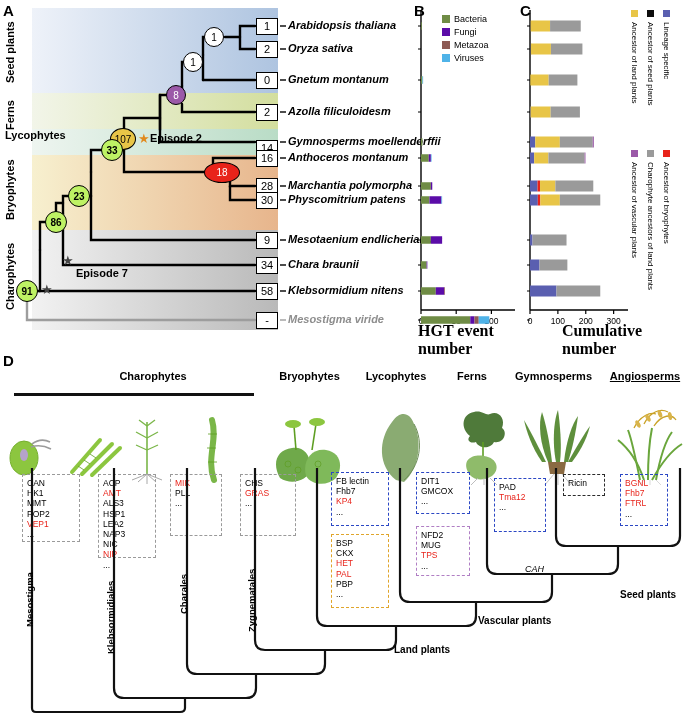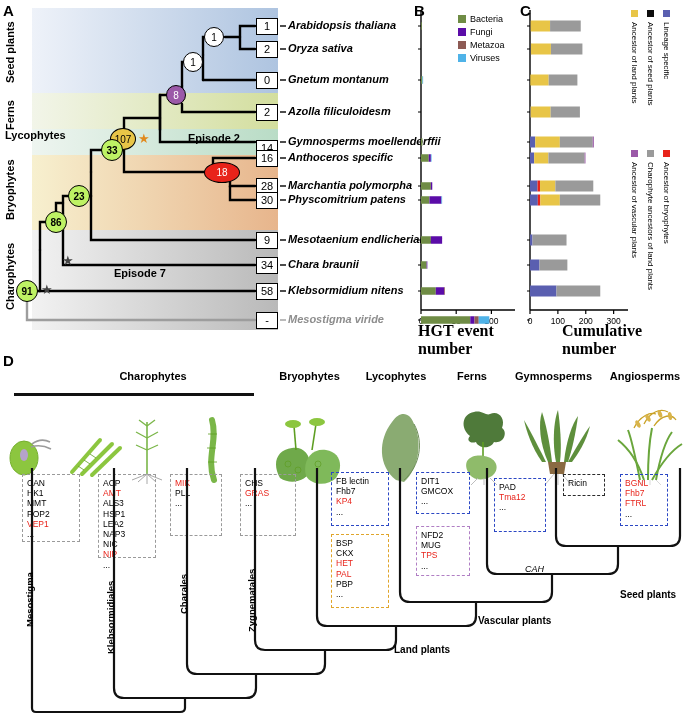--- a/index.html
+++ b/index.html
@@ -74,21 +74,21 @@
     font-family:"Liberation Sans", sans-serif;
     display:flex; align-items:center; justify-content:center;
   }
   .node.w  { background:#ffffff; }
   .node.g  { background:#bef264;font-weight:bold; }
   .node.p  { background:#9b59a8; color:#fff; }
   .node.y  { background:#e8c547; }
   .node.r  { background:#e8231a; color:#fff; }
 
   .star { position:absolute; font-size:13px; line-height:1; }
-  .epis { position:absolute; font-size:11px; font-weight:bold;margin-left:38px; }
+  .epis { position:absolute; font-size:11px; font-weight:bold; }
 
   
   .axis-title {
     position:absolute; font-size:16px; font-weight:bold;
     font-family:Liberation Serif, serif;
   }
   .legend-row { display:flex; align-items:center; gap:4px; margin-bottom:3px; }
   .swatch { width:8px; height:8px; display:inline-block; }
   .legend-txt { font-size:9px; font-family:"Liberation Sans", sans-serif; }
 
@@ -227,21 +227,21 @@
   <div class="tipbox" style="left:256px; top:72px;">0</div>
   <div class="tipname" style="left:288px; top:73px;">Gnetum montanum</div>
 
   <div class="tipbox" style="left:256px; top:104px;">2</div>
   <div class="tipname" style="left:288px; top:105px;">Azolla filiculoidesm</div>
 
   <div class="tipbox" style="left:256px; top:140px;">14</div>
   <div class="tipname" style="left:288px; top:135px;">Gymnosperms moellendorffii</div>
 
   <div class="tipbox" style="left:256px; top:150px;">16</div>
-  <div class="tipname" style="left:288px; top:151px;">Anthoceros specific</div>
+  <div class="tipname" style="left:288px; top:151px;">Anthoceros montanum</div>
 
   <div class="tipbox" style="left:256px; top:178px;">28</div>
   <div class="tipname" style="left:288px; top:179px;">Marchantia polymorpha</div>
 
   <div class="tipbox" style="left:256px; top:192px;">30</div>
   <div class="tipname" style="left:288px; top:193px;">Physcomitrium patens</div>
 
   <div class="tipbox" style="left:256px; top:232px;">9</div>
   <div class="tipname" style="left:288px; top:233px;">Mesotaenium endlicherianum</div>
 
@@ -267,21 +267,21 @@
   <span class="star" style="left:138px; top:132px; color:#e08a1e;">★</span>
   <span class="epis" style="left:150px; top:132px;">Episode 2</span>
   <span class="star" style="left:62px;  top:254px; color:#444;">★</span>
   <span class="star" style="left:41px;  top:283px; color:#444;">★</span>
   <span class="epis" style="left:76px;  top:267px;">Episode 7</span>
 </div>
 
 <div id="panelB" style="position:absolute; left:412px; top:0; width:108px; height:340px;">
   <span class="panel-letter" style="left:2px; top:2px;">B</span>
 
-  <div style="position:absolute; left:46px; top:14px;">
+  <div style="position:absolute; left:30px; top:14px;">
     <div class="legend-row">
       <span class="swatch" style="background:#6f8c45"></span>
       <span class="legend-txt">Bacteria</span>
     </div>
     <div class="legend-row">
       <span class="swatch" style="background:#5b0ca8"></span>
       <span class="legend-txt">Fungi</span>
     </div>
     <div class="legend-row">
       <span class="swatch" style="background:#8d5a54"></span>
@@ -428,21 +428,21 @@
 </div>
 
 <div id="panelD">
   <span class="panel-letter" style="left:3px; top:0px;">D</span>
 
   <span class="d-head" style="left:88px;  top:18px; width:130px;">Charophytes</span>
   <span class="d-head" style="left:272px; top:18px; width:75px;">Bryophytes</span>
   <span class="d-head" style="left:357px; top:18px; width:78px;">Lycophytes</span>
   <span class="d-head" style="left:448px; top:18px; width:48px;">Ferns</span>
   <span class="d-head" style="left:506px; top:18px; width:95px;">Gymnosperms</span>
-  <span class="d-head" style="left:604px; top:18px; width:82px;">Angiosperms</span>
+  <span class="d-head" style="left:604px; top:18px; width:82px;text-decoration:underline;">Angiosperms</span>
 
   <div style="position:absolute; left:14px; top:41px; width:240px; height:2.6px; background:#111;"></div>
 
   <svg width="685" height="85" style="position:absolute; left:0; top:48px;">
 
     <g>
       <ellipse cx="24" cy="58" rx="14" ry="17" fill="#8cc63f"></ellipse>
       <ellipse cx="24" cy="58" rx="14" ry="17" fill="none" stroke="#76b02f" stroke-width="1"></ellipse>
       <ellipse cx="24" cy="55" rx="4" ry="6" fill="#b5a3c9"></ellipse>
       <path d="M32,44 C40,38 46,40 50,42" stroke="#9b9b9b" stroke-width="1.6" fill="none"></path>

